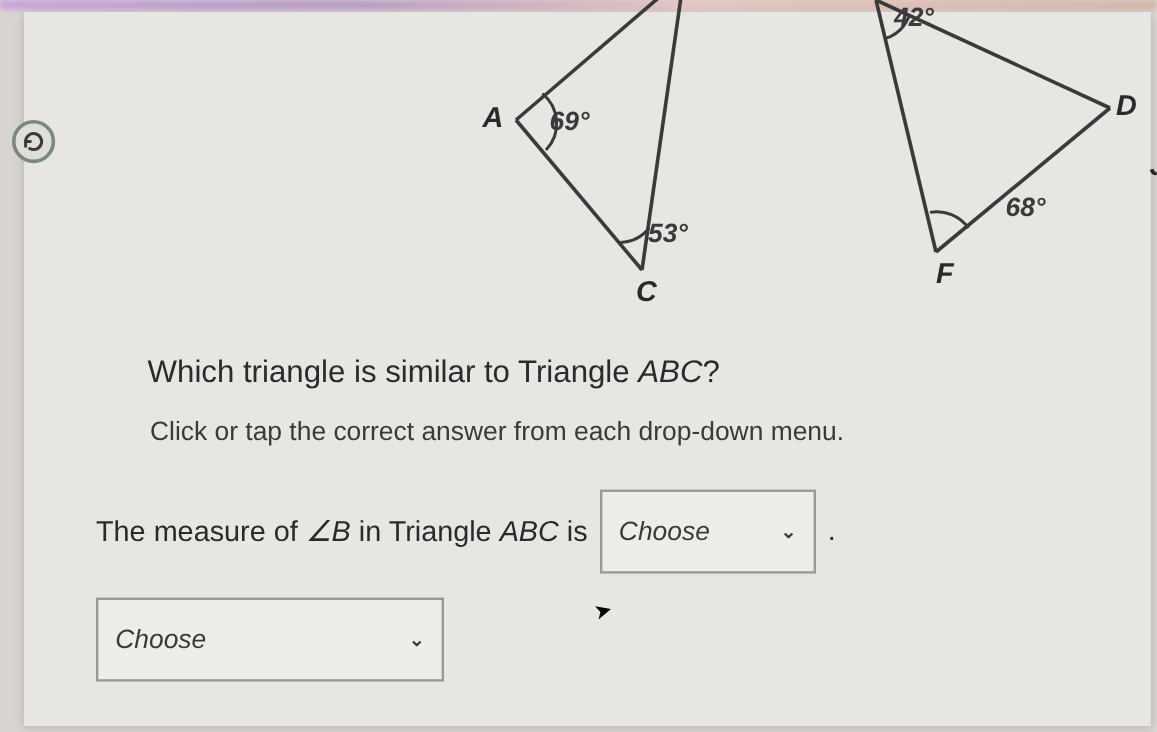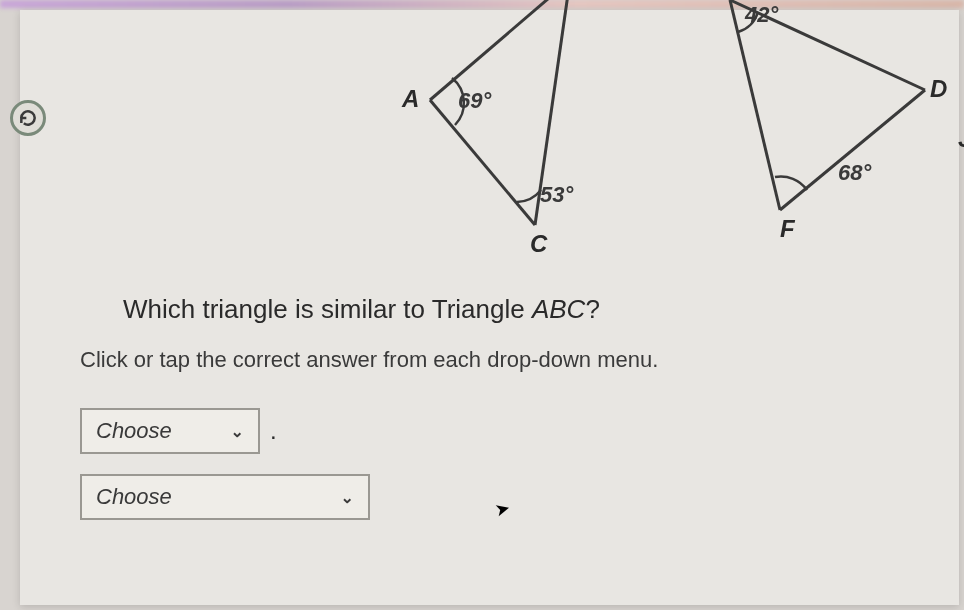--- a/index.html
+++ b/index.html
@@ -77,38 +77,39 @@
       line-height: 1.5;
       font-weight: 500;
       margin-left: 43px;
     }
     .question-text .ital { font-style: italic; }
     .instruction-text {
       font-size: 22px;
       color: #3a3a3a;
       margin-top: 18px;
       font-weight: 500;
+      margin-left: 45px;
     }
     .answer-row {
       margin-top: 35px;
       font-size: 24px;
       color: #2a2a2a;
       display: flex;
       align-items: center;
       flex-wrap: wrap;
       gap: 10px;
     }
     .answer-row .ital { font-style: italic; }
     .dropdown {
       display: inline-flex;
       align-items: center;
       justify-content: space-between;
       border: 2px solid #9a9892;
       background: #efede8;
-      padding: 8px 14px;
+      padding: 20px 14px;
       min-width: 180px;
       font-size: 22px;
       font-style: italic;
       color: #3a3a3a;
       cursor: pointer;
     }
     .dropdown.wide { min-width: 290px; }
     .chevron {
       margin-left: 20px;
       font-style: normal;
@@ -183,20 +184,23 @@
 
   </div>
 
   <div class="question-text">
     <span>Which triangle is similar to Triangle </span><span class="ital">ABC</span><span>?</span>
   </div>
 
   <div class="instruction-text">Click or tap the correct answer from each drop-down menu.</div>
 
   <div class="answer-row">
+    <span>
+      <span>The measure of </span><span class="ital">∠B</span><span> in Triangle </span><span class="ital">ABC</span><span> is</span>
+    </span>
     <div class="dropdown">
       <span>Choose</span>
       <span class="chevron">⌄</span>
     </div>
     <span>.</span>
   </div>
 
 
   <div class="answer-row" style="margin-top:20px;">
     <div class="dropdown wide">

